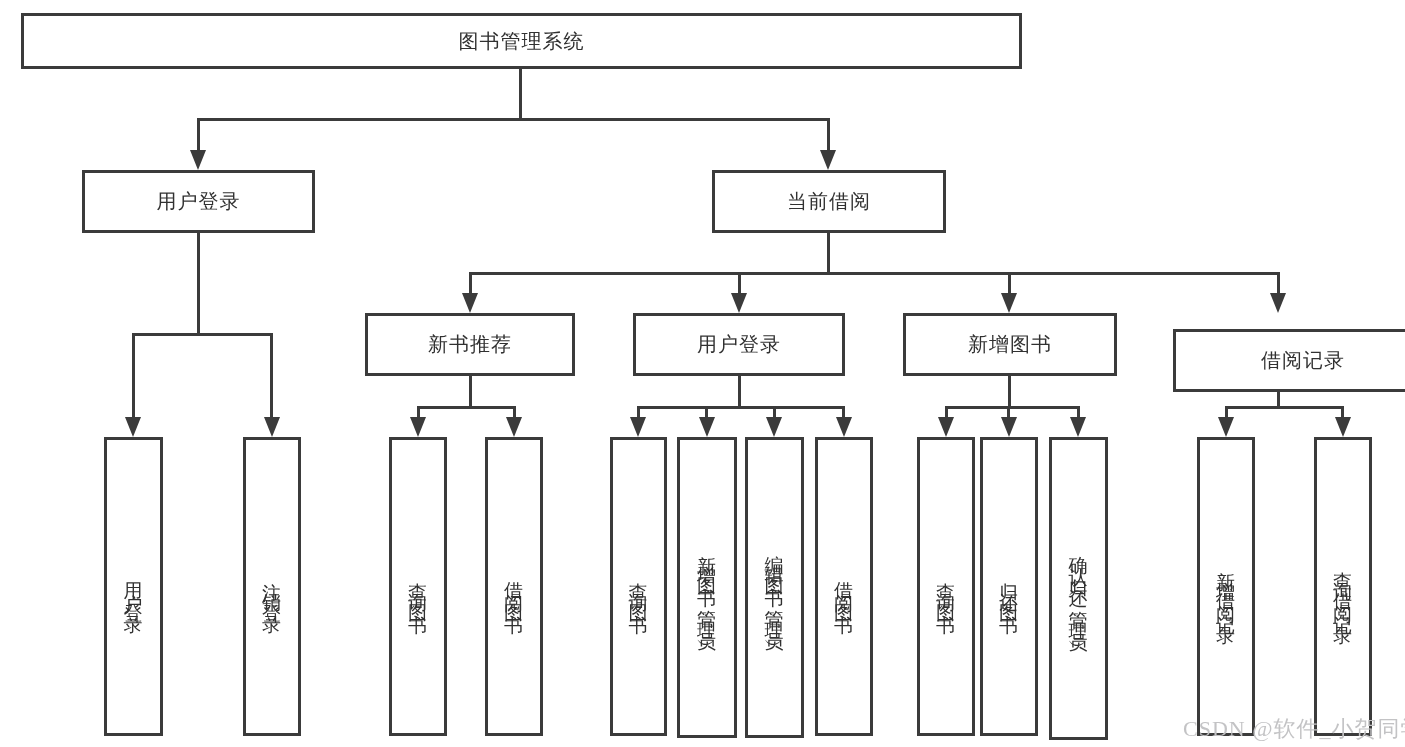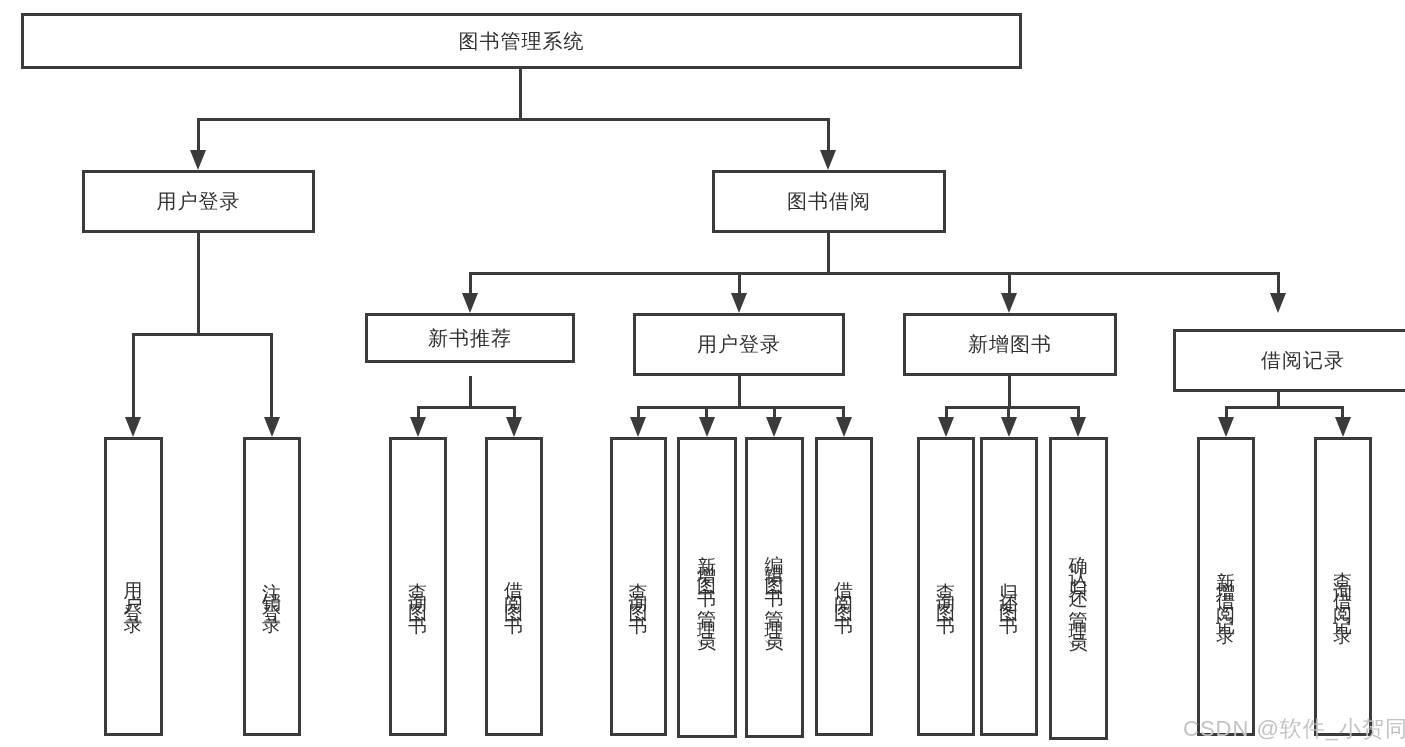--- a/index.html
+++ b/index.html
@@ -1,20 +1,20 @@
 <!DOCTYPE html>
 <html><head>
 <meta charset="utf-8">
 <style>
   html,body{margin:0;padding:0;background:#ffffff;}
   #canvas{
     position:relative;
     width:1405px;height:747px;
     background:#ffffff;
-    font-family:Liberation Sans, sans-serif;
+    font-family:Liberation Serif, serif;
     overflow:hidden;
   }
   .box{
     position:absolute;
     box-sizing:border-box;
     border:3px solid #3b3b3b;
     background:#ffffff;
     display:flex;
     align-items:center;
     justify-content:center;
@@ -116,24 +116,24 @@
 
   <div class="box" style="left:21px;top:13px;width:1001px;height:56px;">
     <span>图书管理系统</span>
   </div>
 
   <div class="box" style="left:82px;top:170px;width:233px;height:63px;">
     <span>用户登录</span>
   </div>
 
   <div class="box" style="left:712px;top:170px;width:234px;height:63px;">
-    <span>图书借阅</span>
-  </div>
-
-  <div class="box" style="left:365px;top:313px;width:210px;height:50px;">
+    <span>当前借阅</span>
+  </div>
+
+  <div class="box" style="left:365px;top:313px;width:210px;height:63px;">
     <span>新书推荐</span>
   </div>
 
   <div class="box" style="left:633px;top:313px;width:212px;height:63px;">
     <span>用户登录</span>
   </div>
 
   <div class="box" style="left:903px;top:313px;width:214px;height:63px;">
     <span>新增图书</span>
   </div>

